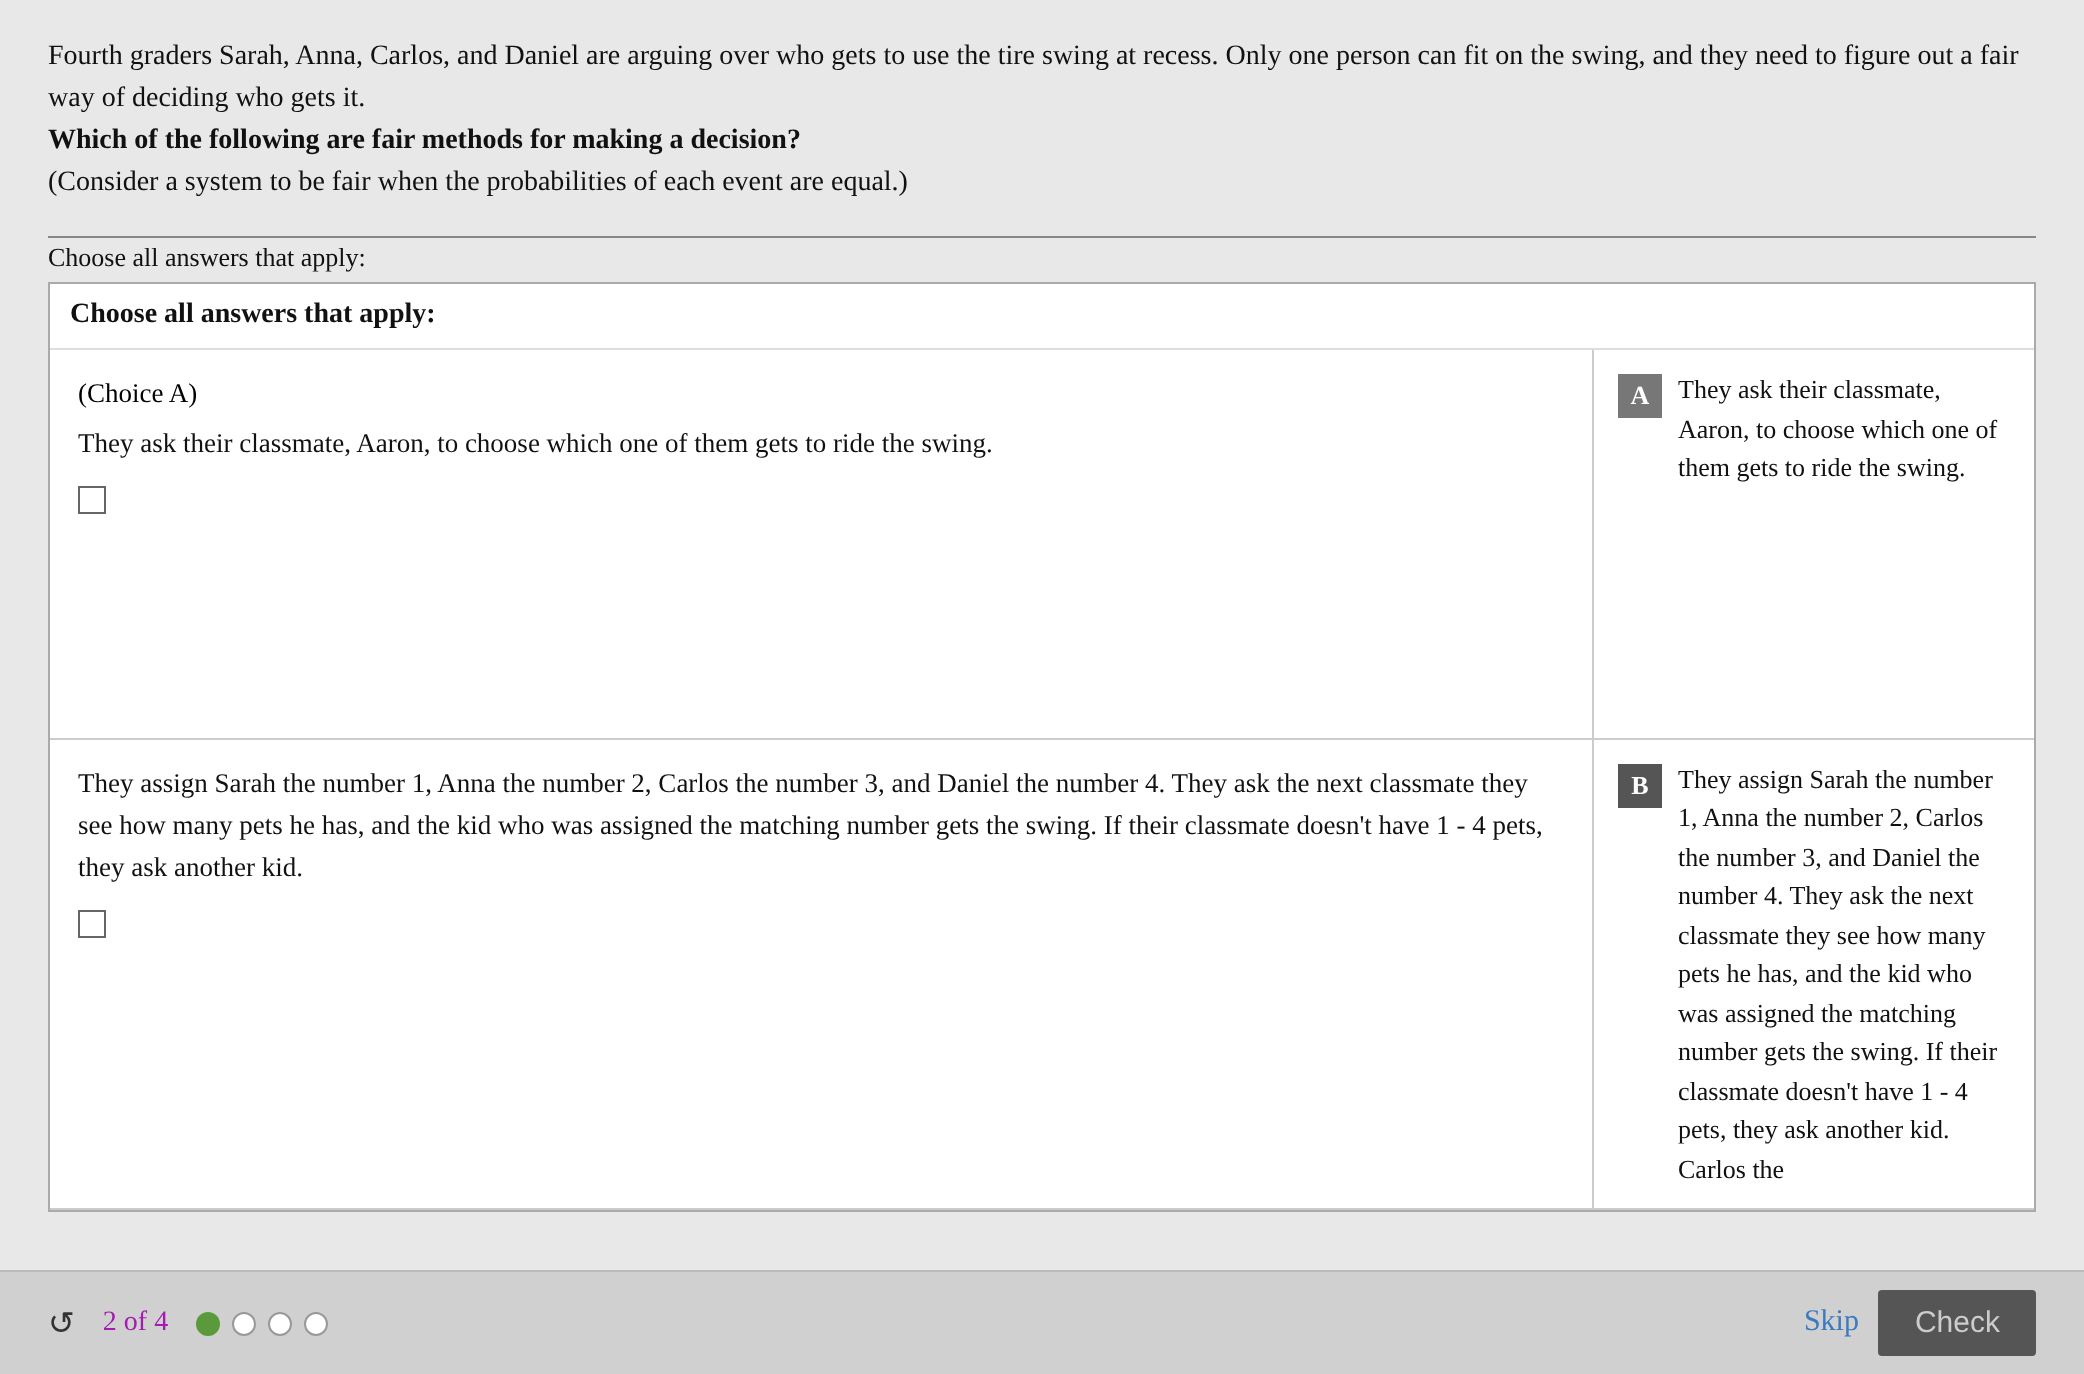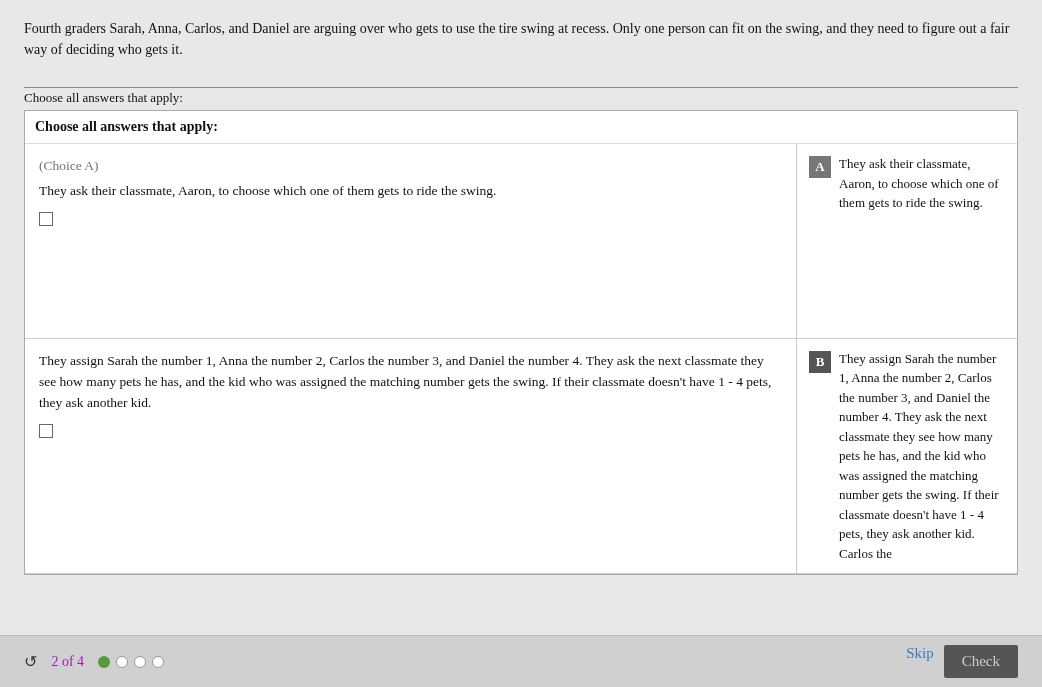--- a/index.html
+++ b/index.html
@@ -17,21 +17,21 @@
       background: #e8e8e8;
       width: 1042px;
       height: 687px;
       position: relative;
       padding: 18px 24px 0 24px;
     }
     .question-text {
       font-size: 14px;
       color: #111;
       line-height: 1.5;
-      margin-bottom: 6px;
+      margin-bottom: 16px;
     }
     .question-bold {
       font-weight: bold;
     }
     .choose-all-outer {
       font-size: 13px;
       color: #111;
       border-top: 1px solid #888;
       padding-top: 2px;
       margin-top: 4px;
@@ -62,21 +62,21 @@
       flex: 1;
       padding: 12px 14px;
       font-size: 13.5px;
       color: #111;
       line-height: 1.55;
       border-right: 1px solid #ccc;
       position: relative;
     }
     .choice-label {
       font-size: 13.5px;
-      color: #737373;
+      color: #000000;
       margin-bottom: 4px;
     }
     .choice-text {
       font-size: 13.5px;
       color: #111;
       line-height: 1.55;
       margin-bottom: 8px;
     }
     .checkbox-area {
       display: flex;
@@ -154,53 +154,54 @@
     }
     .dot {
       width: 12px;
       height: 12px;
       border-radius: 50%;
     }
     .dot-filled { background: #5a9a3a; }
     .dot-empty { background: #bbb; border: 1.5px solid #999; background: #fff; }
     .footer-right {
       display: flex;
-      align-items: flex-start;
+      align-items: center;
       gap: 10px;
     }
     .skip-btn {
       background: transparent;
       border: none;
       color: #3a7abf;
       font-size: 15px;
       cursor: pointer;
       font-family: Georgia, serif;
     }
     .check-btn {
       background: #555;
       color: #ccc;
       border: none;
       padding: 8px 18px;
       font-size: 15px;
       cursor: pointer;
-      font-family: Liberation Serif, serif;
+      font-family: Liberation Sans, sans-serif;
       border-radius: 2px;
     }
     .choice-a-spacer {
       height: 100px;
     }
   </style>
 </head>
 <body>
 
 <div class="page-container">
 
   <div class="question-text">
     <span>Fourth graders Sarah, Anna, Carlos, and Daniel are arguing over who gets to use the tire swing at recess. Only one person can fit on the swing, and they need to figure out a fair way of deciding who gets it.</span><br>
-    <br>
+    <span class="question-bold">Which of the following are fair methods for making a decision?</span><br>
+    <span>(Consider a system to be fair when the probabilities of each event are equal.)</span>
   </div>
 
   <div class="choose-all-outer">
     <span>Choose all answers that apply:</span>
   </div>
 
   <div class="main-box">
     <div class="main-box-header">
       <span>Choose all answers that apply:</span>
     </div>

